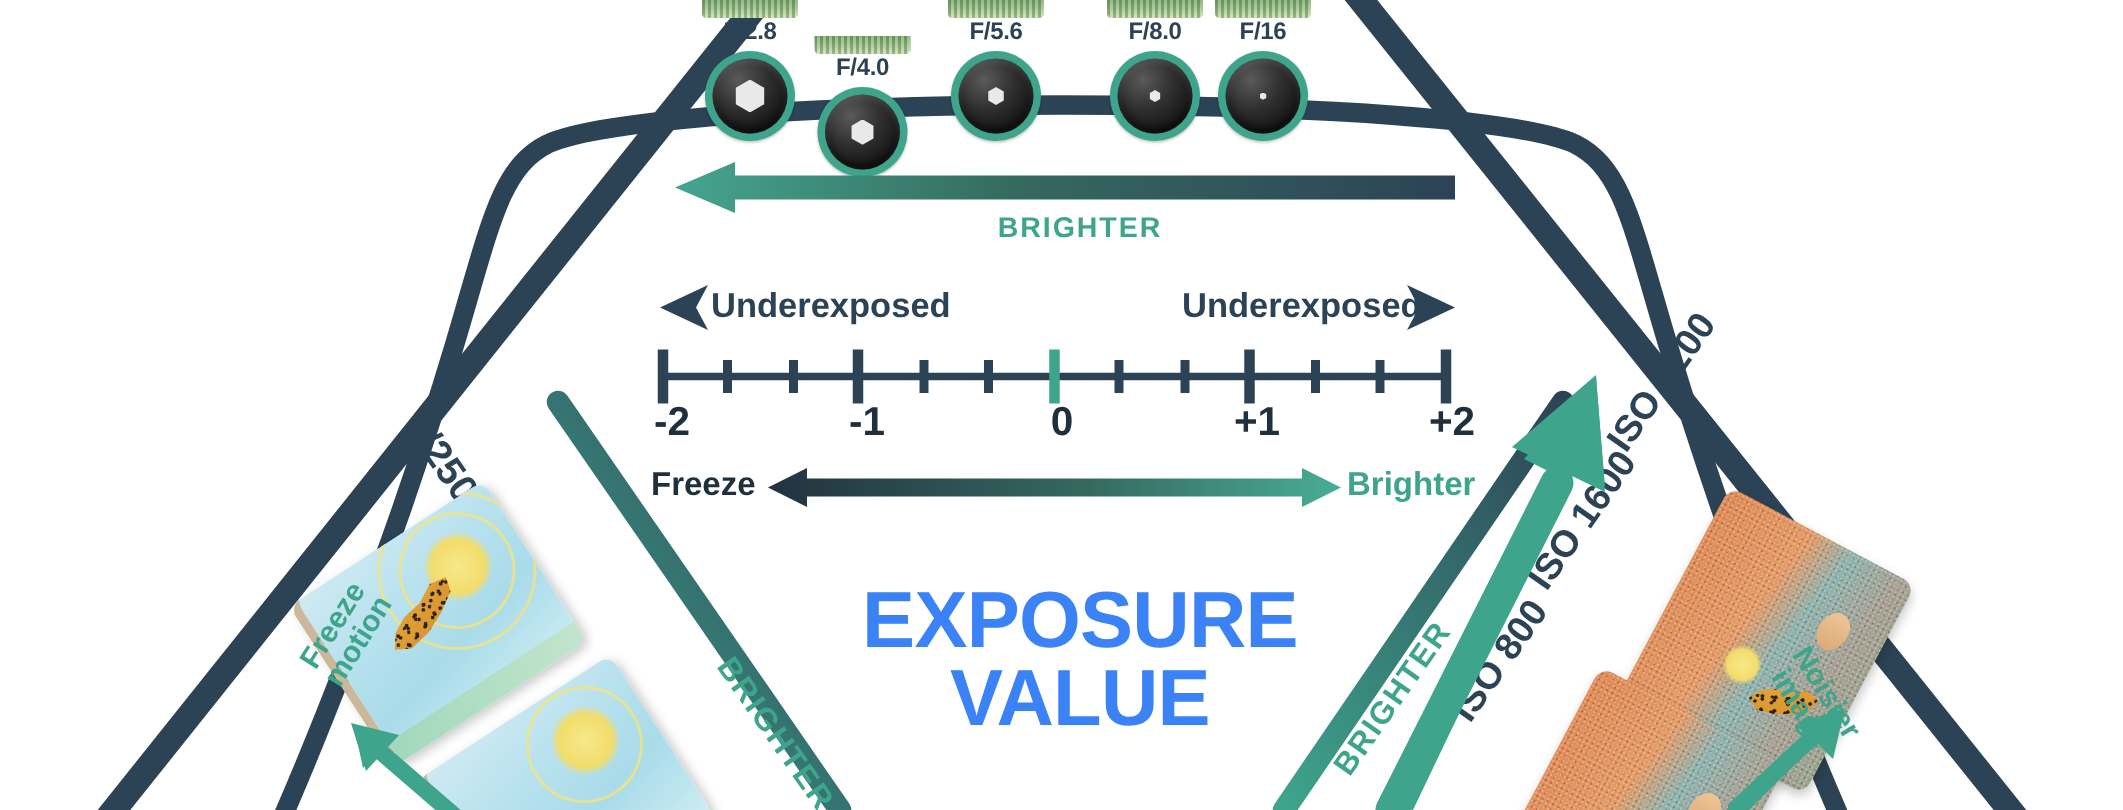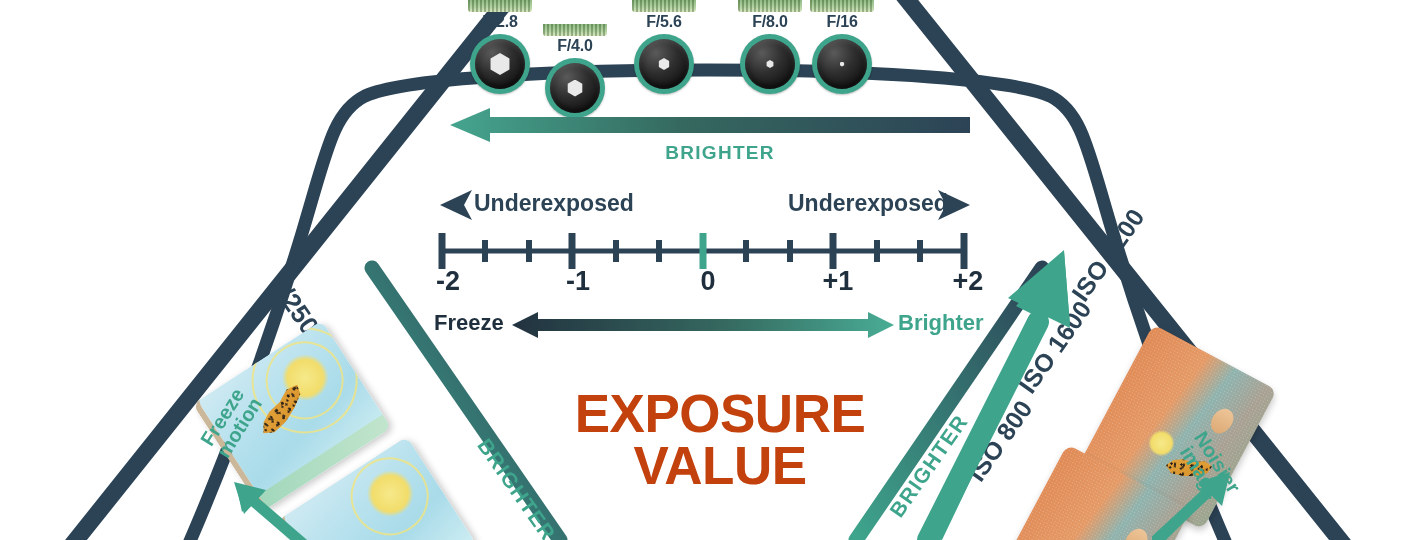--- a/index.html
+++ b/index.html
@@ -44,21 +44,21 @@
   .scale-wrap{top:228px;left:436px;width:534px;height:46px;}
   .scale-nums{position:absolute;top:266px;left:400px;width:610px;height:34px;}
   .scale-num{position:absolute;font-size:27px;font-weight:bold;color:#1f2f3d;
              transform:translateX(-50%);white-space:nowrap;}
   .db-txt{position:absolute;top:310px;font-size:22px;font-weight:bold;}
   .db-dark{left:434px;color:#1f2f3d;}
   .db-bright{left:898px;color:#3ea58c;}
 
   
   .title{position:absolute;top:388px;left:455px;width:530px;text-align:center;
-         font-size:53px;line-height:.99;font-weight:bold;color:#c2410c;
+         font-size:53px;line-height:.99;font-weight:bold;color:#3b82f6;
          letter-spacing:-.5px;}
 
   
   .rot{position:absolute;white-space:nowrap;font-weight:bold;transform-origin:0 0;}
   .sh-label{font-size:26px;color:#2c4356;}
   .iso-label{font-size:25px;color:#2c4356;}
   .br-diag{font-size:21px;color:#3ea58c;letter-spacing:1.2px;}
   .freeze{font-size:20px;color:#3ea58c;line-height:1.02;text-align:center;}
   .noisy{font-size:20px;color:#3ea58c;line-height:1.02;text-align:center;}
 

